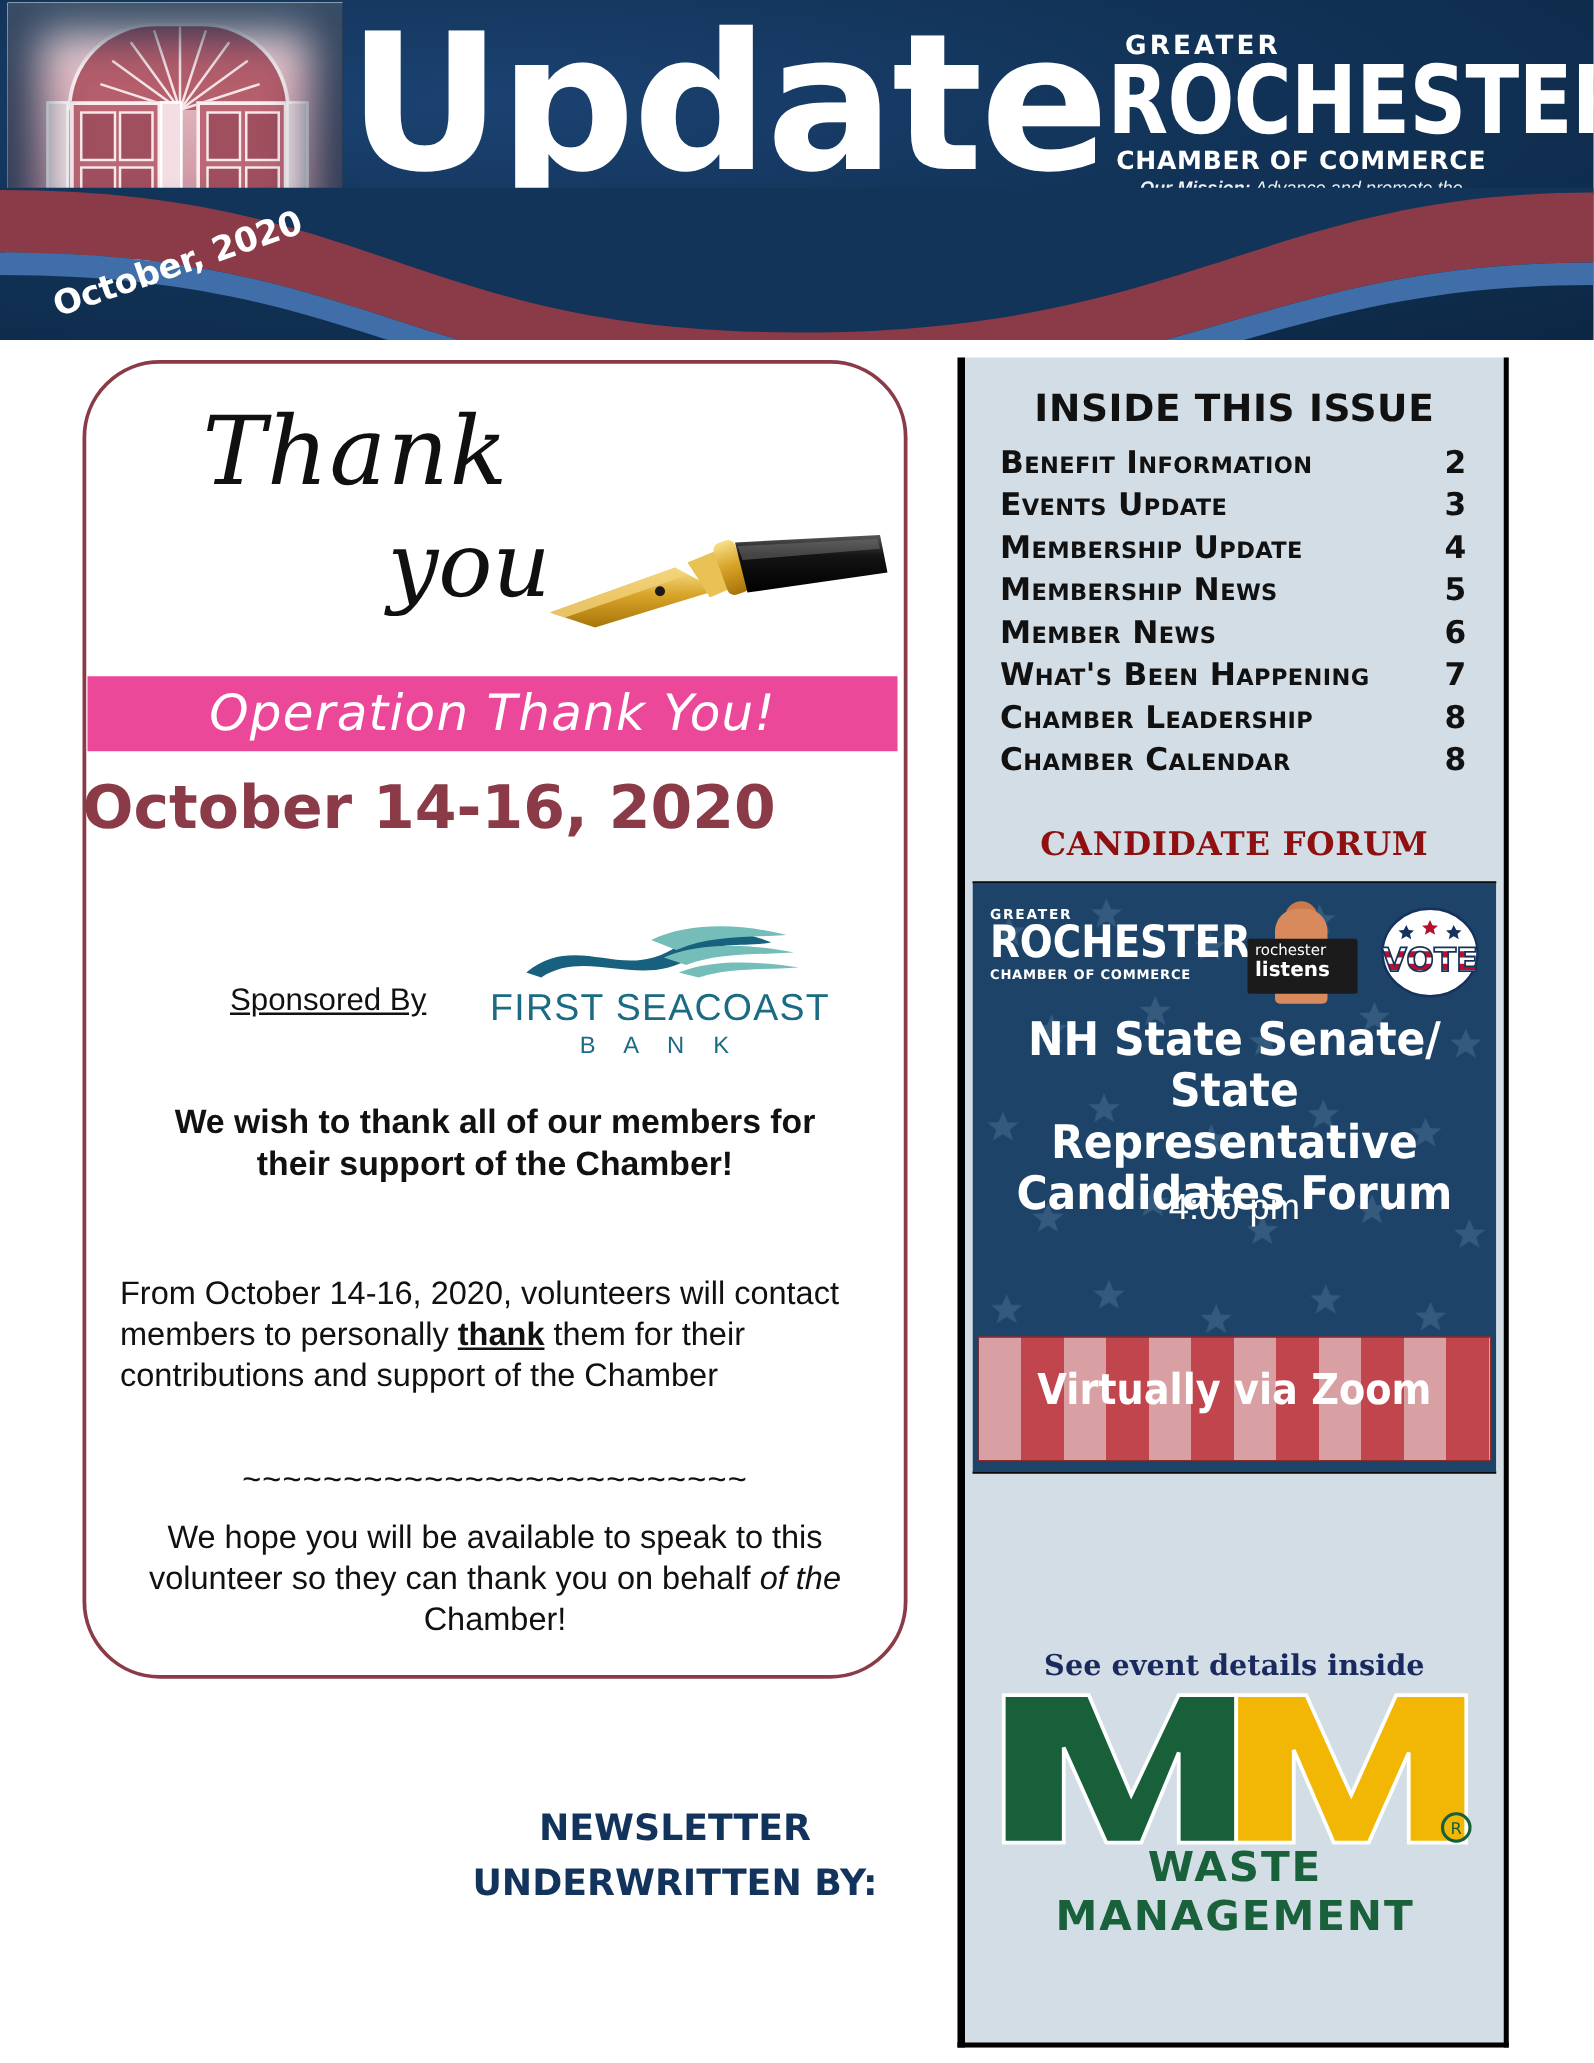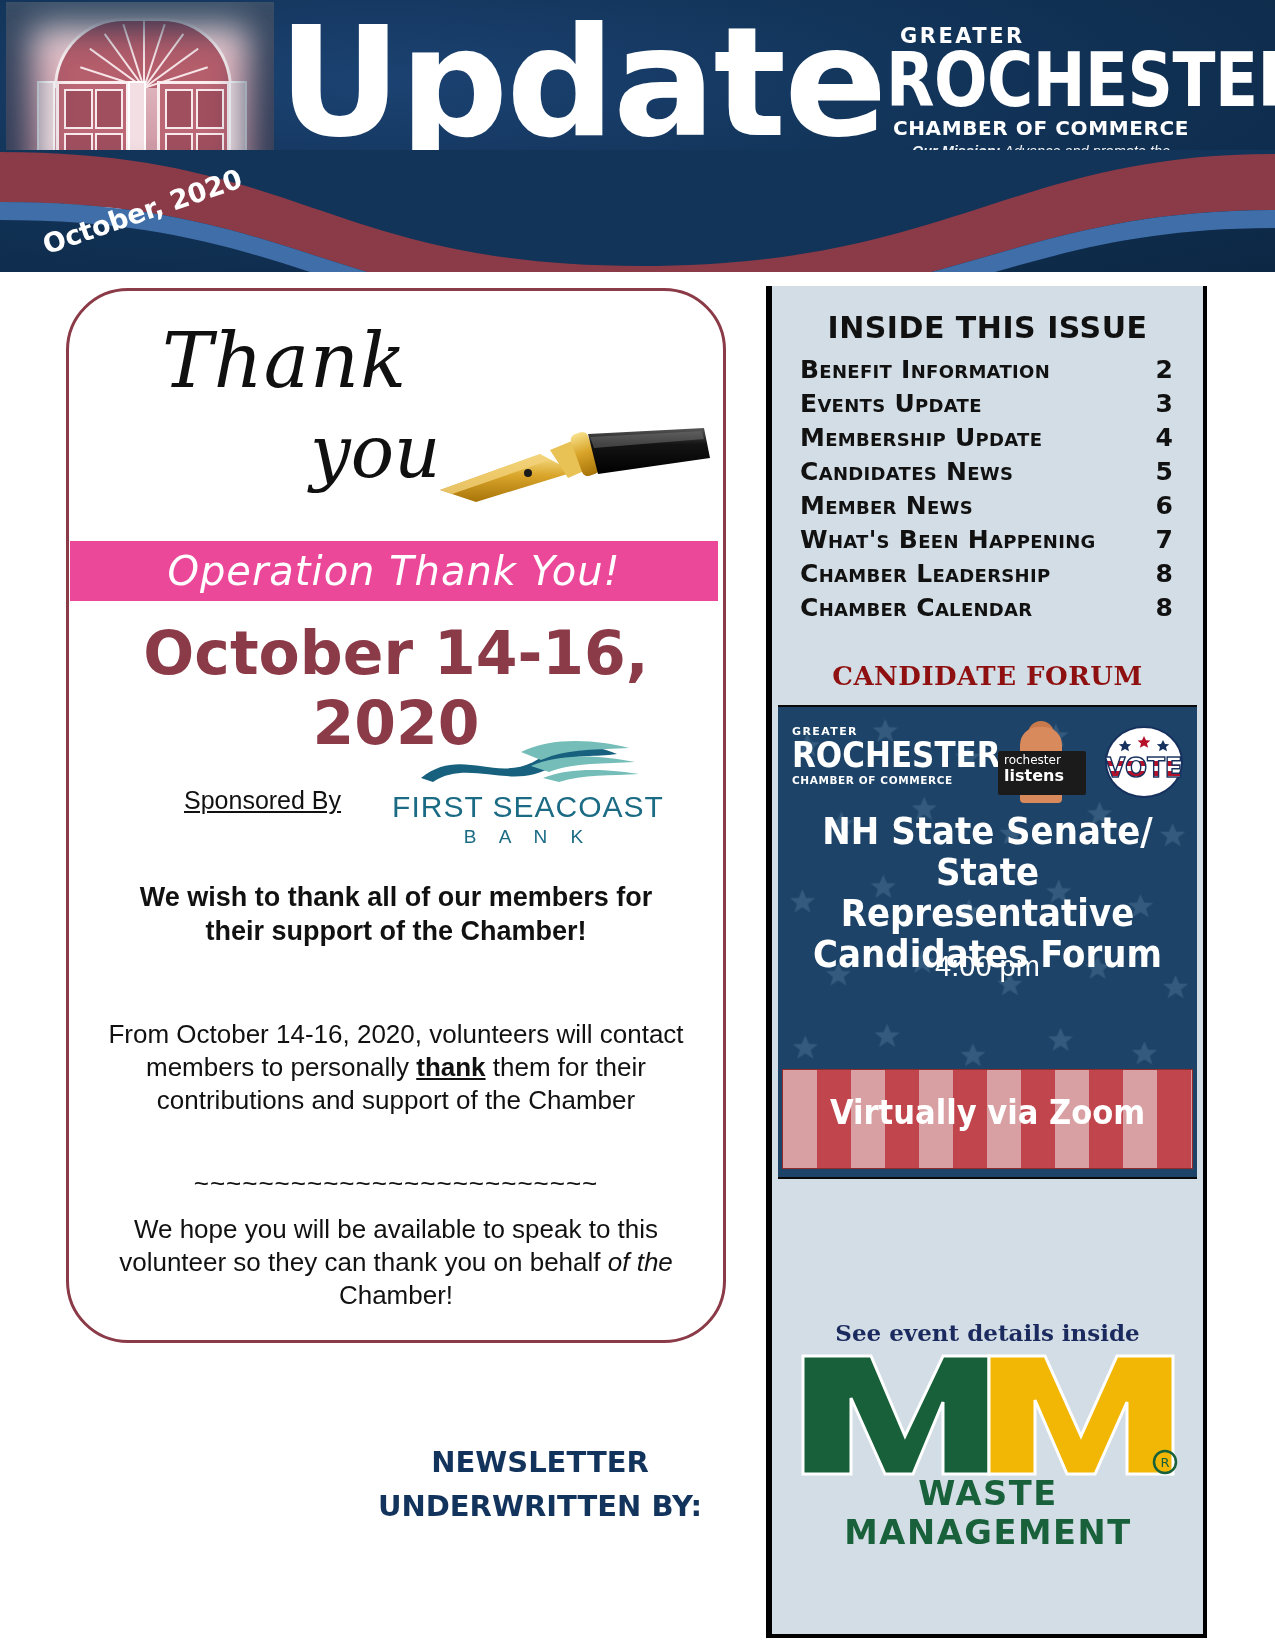--- a/index.html
+++ b/index.html
@@ -57,33 +57,33 @@
     font-family:"DejaVu Serif",serif;font-style:italic;letter-spacing:1px;}
   .ty-you{position:absolute;left:230px;top:98px;font-size:72px;color:#101010;
     font-family:"DejaVu Serif",serif;font-style:italic;margin-top:14px;}
   .pen{position:absolute;left:352px;top:130px;width:280px;height:78px;}
 
   .op-band{position:absolute;left:4px;top:253px;width:648px;height:60px;background:#ec4899;
     display:flex;align-items:center;justify-content:center;}
   .op-band span{color:#fff;font-size:40px;font-style:italic;font-family:"DejaVu Sans",sans-serif;
     letter-spacing:1px;}
 
-  .date-big{position:absolute;left:0;top:330px;width:100%;text-align:center;
-    font-size:60px;font-weight:700;color:#8b3a47;font-family:"DejaVu Sans",sans-serif;}
+  .date-big{position:absolute;left:0;top:330px;width:100%;
+    font-size:48px;font-weight:700;color:#8b3a47;font-family:"DejaVu Sans",sans-serif;}
 
   .sponsor-row{position:absolute;left:40px;top:450px;width:590px;height:120px;}
   .sponsor-lbl{position:absolute;left:78px;top:48px;font-size:25px;color:#111;
     text-decoration:underline;}
   .fsb{position:absolute;left:272px;top:0;width:300px;text-align:center;}
   .fsb-name{font-size:30px;color:#1b6b85;letter-spacing:1px;font-family:"Liberation Sans",sans-serif;}
   .fsb-bank{font-size:19px;color:#1b6b85;letter-spacing:9px;margin-top:2px;}
 
   .body-bold{position:absolute;left:50px;top:592px;width:560px;text-align:center;
     font-size:27px;font-weight:700;line-height:34px;color:#111;}
-  .body-p1{position:absolute;left:30px;top:730px;width:600px;text-align:center;
+  .body-p1{position:absolute;left:30px;top:730px;width:600px;text-align:left;
     font-size:26px;line-height:33px;color:#111;}
   .tildes{position:absolute;left:30px;top:880px;width:600px;text-align:center;
     font-size:26px;color:#111;letter-spacing:1px;}
   .body-p2{position:absolute;left:30px;top:925px;width:600px;text-align:center;
     font-size:26px;line-height:33px;color:#111;}
 
   .underwritten{position:absolute;left:330px;top:1440px;width:420px;text-align:center;
     font-size:29px;font-weight:700;color:#12345c;line-height:44px;
     font-family:"DejaVu Sans",sans-serif;}
 
@@ -281,21 +281,21 @@
       </div>
     <div class="toc-row">
       <span class="lbl">Events Update</span>
       <span class="pg">3</span>
       </div>
     <div class="toc-row">
       <span class="lbl">Membership Update</span>
       <span class="pg">4</span>
       </div>
     <div class="toc-row">
-      <span class="lbl">Candidates  News</span>
+      <span class="lbl">Membership  News</span>
       <span class="pg">5</span>
       </div>
     <div class="toc-row">
       <span class="lbl">Member News</span>
       <span class="pg">6</span>
       </div>
     <div class="toc-row">
       <span class="lbl">What's Been Happening</span>
       <span class="pg">7</span>
       </div>

